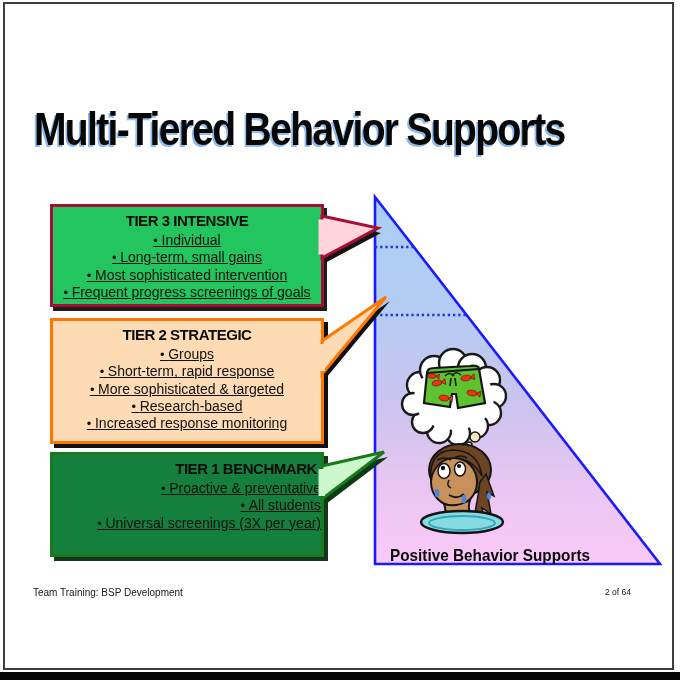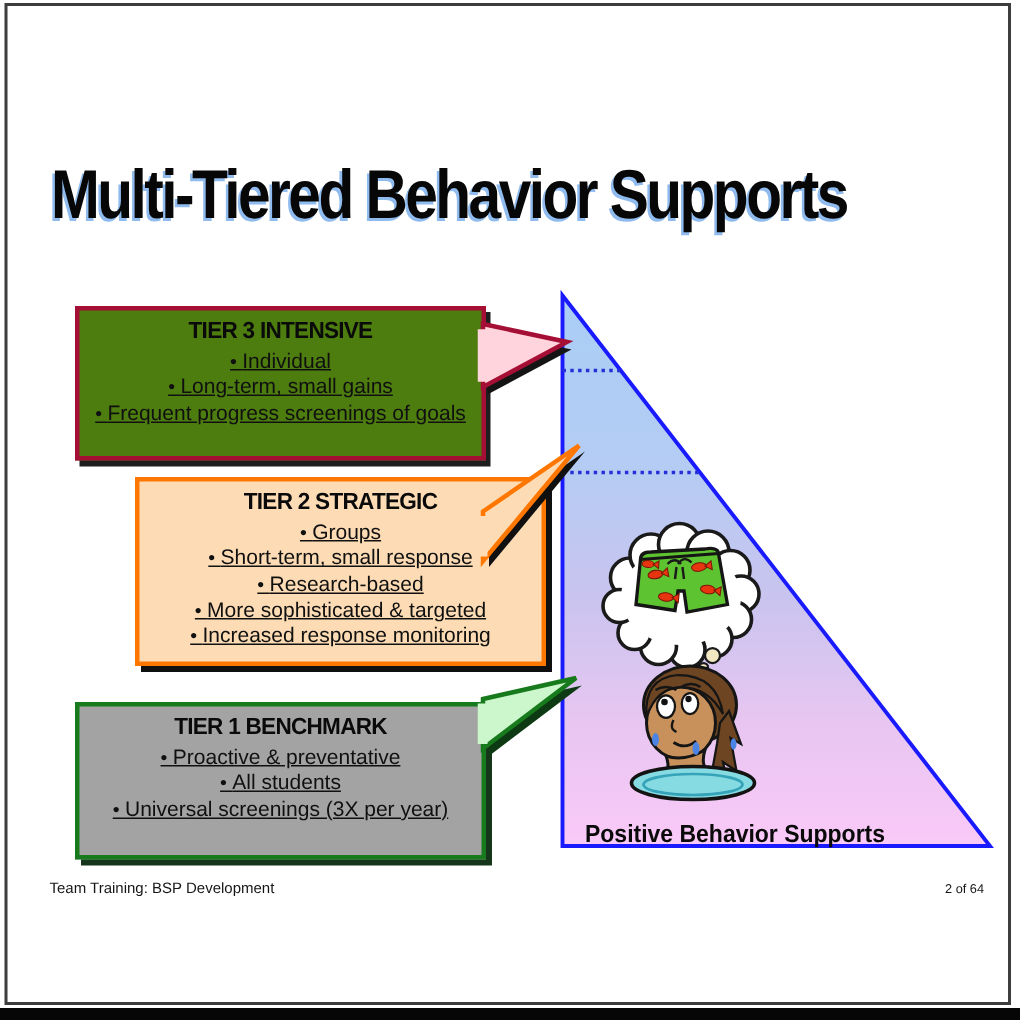--- a/index.html
+++ b/index.html
@@ -17,32 +17,32 @@
   .pyramid{position:absolute;left:360px;top:190px;width:310px;height:385px;}
   .spikes{position:absolute;left:0;top:0;width:680px;height:680px;pointer-events:none;}
 
   .callout{position:absolute;box-sizing:border-box;text-align:center;}
   .callout .tier-title{font-weight:800;font-size:15.5px;letter-spacing:-0.5px;
                        color:#0a0a0a;margin-top:5px;transform:scaleX(0.97);}
   .callout .bullets{margin-top:2px;}
   .bullet{font-size:14px;line-height:16.3px;color:#101010;text-decoration:underline;}
   .bullet::before{content:"\2022\00a0";font-size:13px;}
 
-  .t3{left:50px;top:204px;width:274px;height:103px;background:#4d7c0f;
+  .t3{left:50px;top:204px;width:274px;height:103px;background:#22c55e;
       border:3.5px solid #a60f35;box-shadow:3px 4px 0 #1e1e1e;}
   .t2{left:50px;top:318px;width:274px;height:126px;background:#fddcb5;
-      border:3.5px solid #ff7700;box-shadow:4px 4px 0 #101010;margin-left:40px;}
-  .t1{left:50px;top:468px;width:274px;height:105px;background:#a3a3a3;
-      border:3.5px solid #177a1c;box-shadow:4px 4px 0 #15361a;}
+      border:3.5px solid #ff7700;box-shadow:4px 4px 0 #101010;}
+  .t1{left:50px;top:452px;width:274px;height:105px;background:#15803d;
+      border:3.5px solid #177a1c;box-shadow:4px 4px 0 #15361a;text-align:right;}
 
   .pyr-label{font-family:"Liberation Sans",sans-serif;font-weight:800;font-size:16.5px;fill:#0a0a0a;}
   .dotted{stroke:#2630d8;stroke-width:2.3;stroke-dasharray:2.3 2.9;}
 
   .footer-left{position:absolute;left:33px;top:587px;font-size:10px;color:#161616;}
-  .footer-right{position:absolute;right:24px;top:587px;font-size:8.5px;color:#161616;}
+  .footer-right{position:absolute;right:49px;top:587px;font-size:8.5px;color:#161616;}
 </style>
 </head>
 <body>
 
 <div class="stage">
   <div class="frame"></div>
 
   <h1 class="title">Multi-Tiered Behavior Supports</h1>
 
   <svg class="pyramid" viewBox="0 0 310 385">
@@ -130,31 +130,32 @@
     </g>
 
     <text class="pyr-label" x="130" y="371" text-anchor="middle" textLength="200" lengthAdjust="spacingAndGlyphs">Positive Behavior Supports</text>
   </svg>
 
   <div class="callout t3">
     <div class="tier-title">TIER 3 INTENSIVE</div>
     <div class="bullets">
       <div class="bullet"><span>Individual</span></div>
       <div class="bullet"><span>Long-term, small gains</span></div>
+      <div class="bullet"><span>Most sophisticated intervention</span></div>
       <div class="bullet"><span>Frequent progress screenings of goals</span></div>
     </div>
   </div>
 
   <div class="callout t2">
     <div class="tier-title">TIER 2 STRATEGIC</div>
     <div class="bullets">
       <div class="bullet"><span>Groups</span></div>
-      <div class="bullet"><span>Short-term, small response</span></div>
+      <div class="bullet"><span>Short-term, rapid response</span></div>
+      <div class="bullet"><span>More sophisticated &amp; targeted</span></div>
       <div class="bullet"><span>Research-based</span></div>
-      <div class="bullet"><span>More sophisticated &amp; targeted</span></div>
       <div class="bullet"><span>Increased response monitoring</span></div>
     </div>
   </div>
 
   <div class="callout t1">
     <div class="tier-title">TIER 1 BENCHMARK</div>
     <div class="bullets">
       <div class="bullet"><span>Proactive &amp; preventative</span></div>
       <div class="bullet"><span>All students</span></div>
       <div class="bullet"><span>Universal screenings (3X per year)</span></div>

